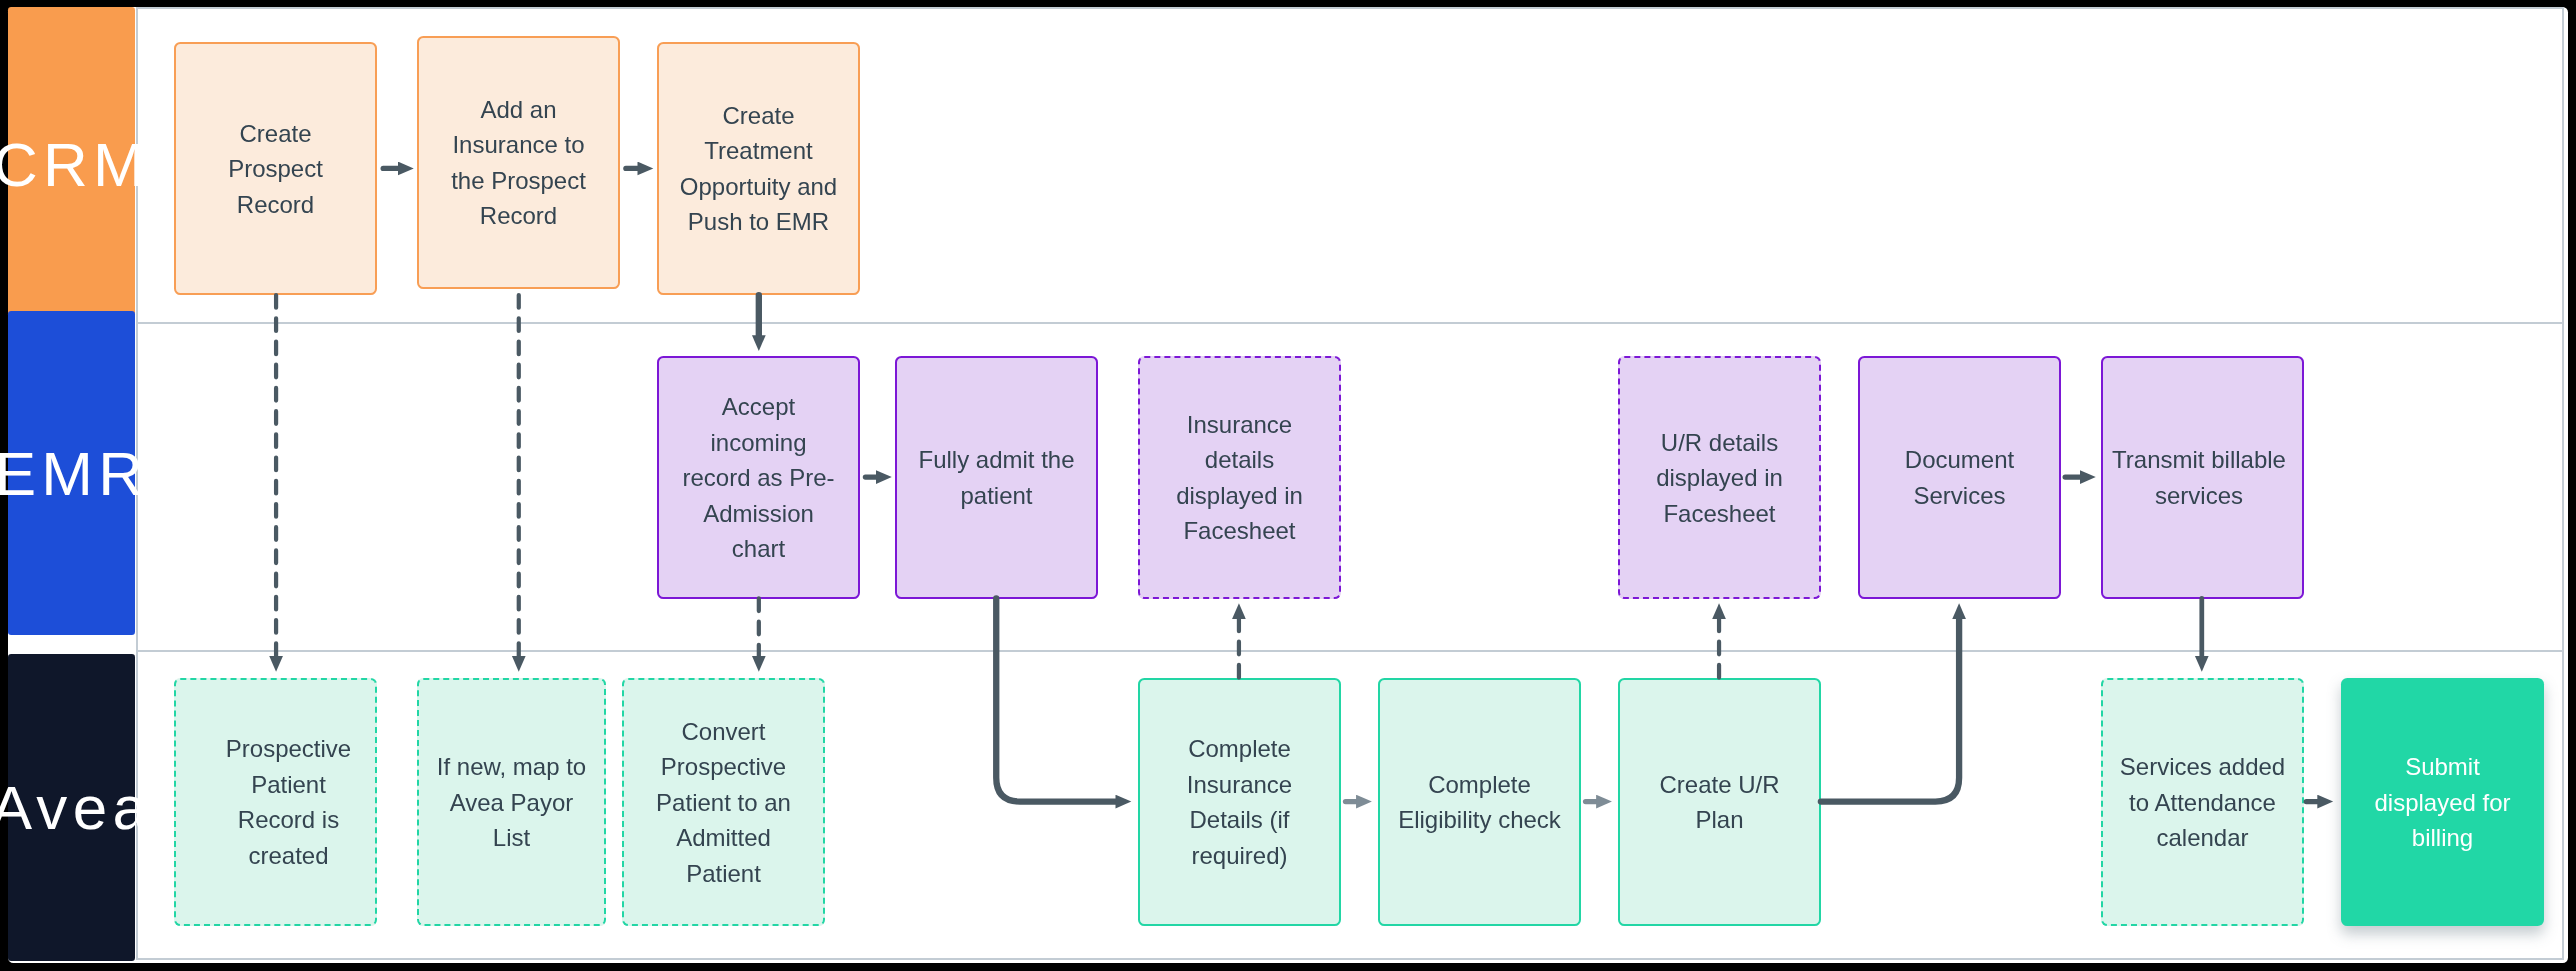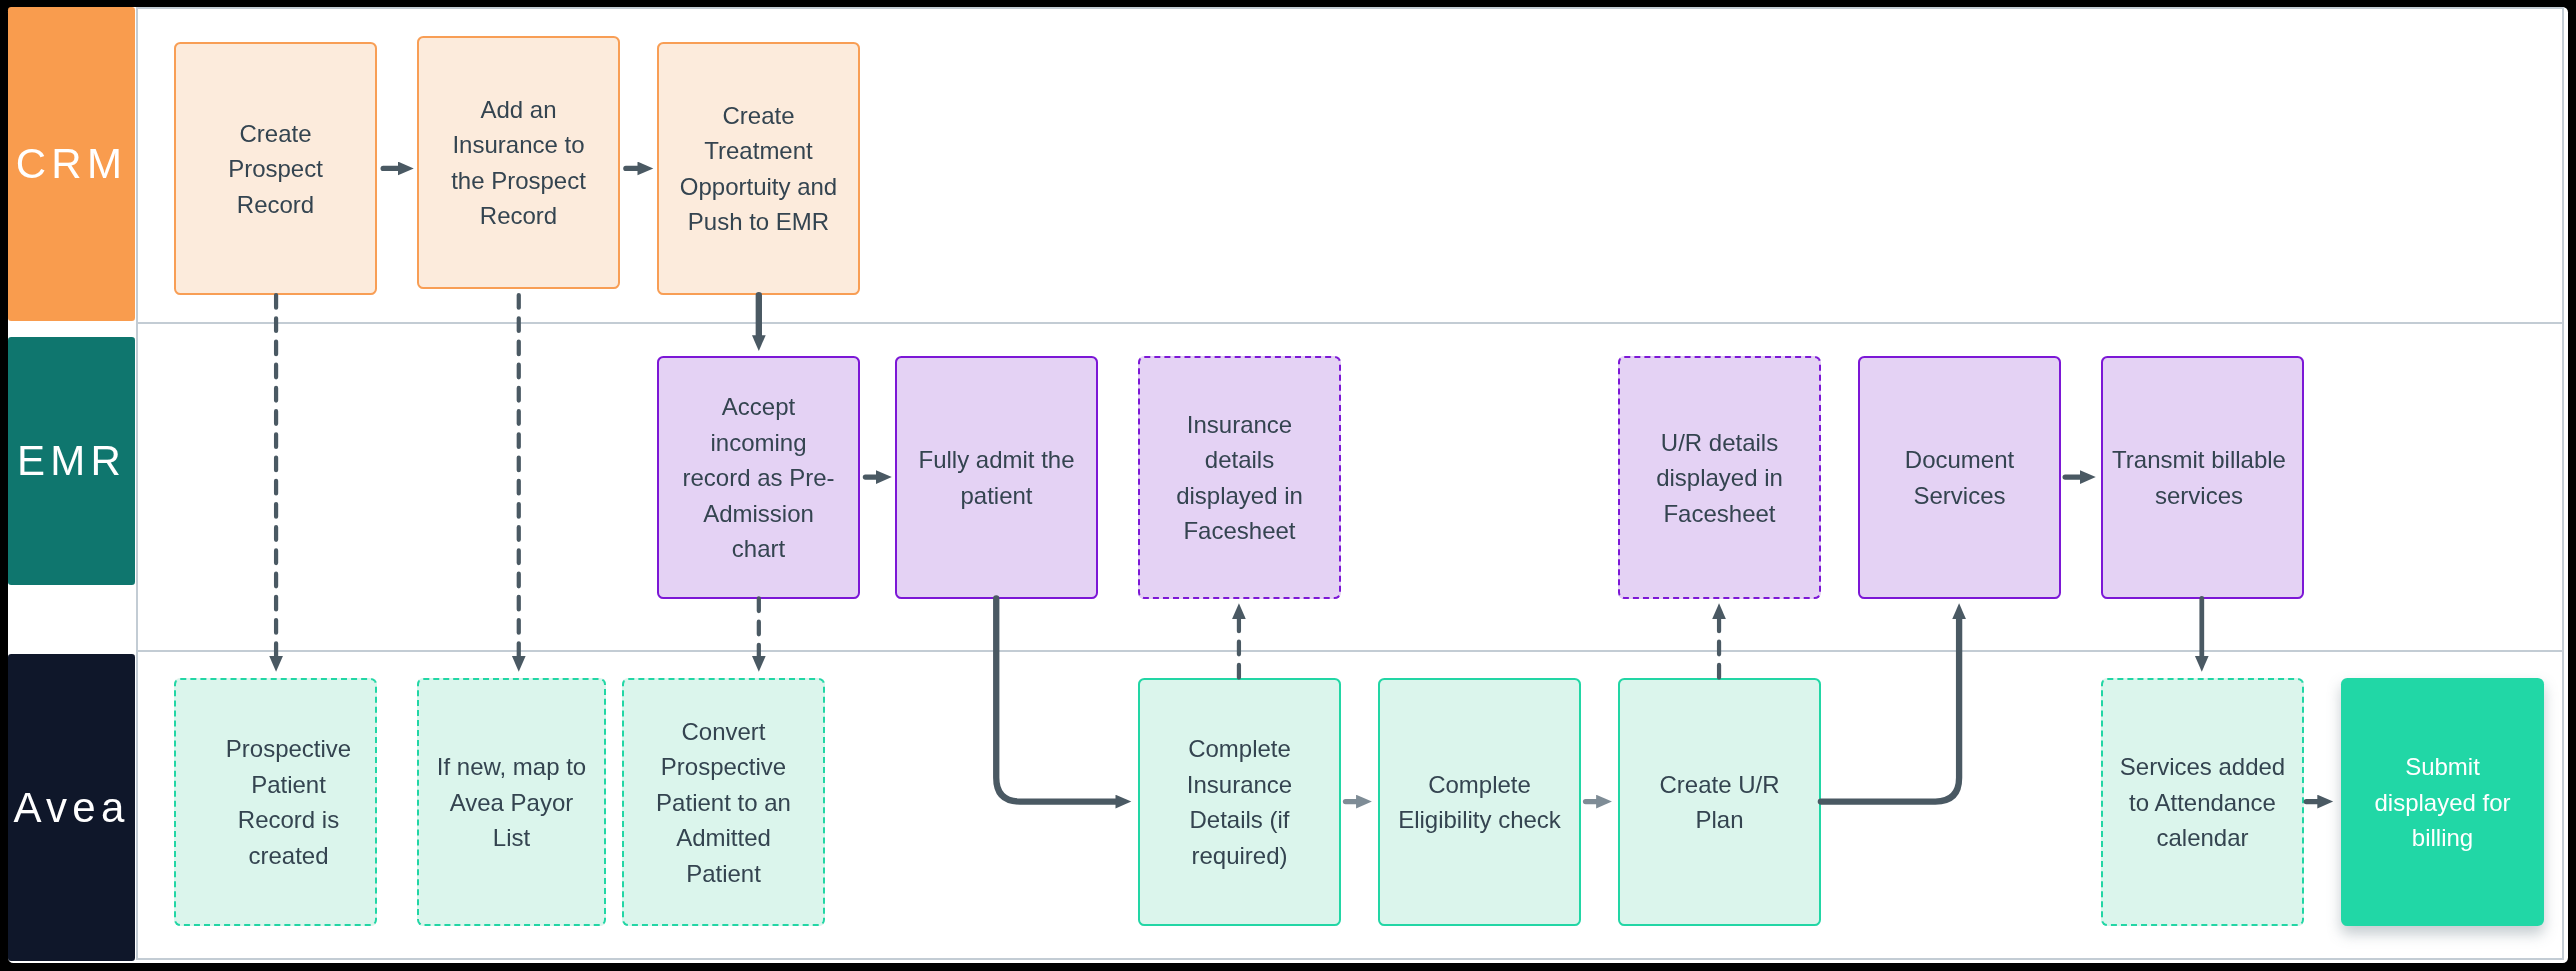--- a/index.html
+++ b/index.html
@@ -10,23 +10,23 @@
 
   
   .table-border{position:absolute;left:128px;top:0;width:2428px;height:953px;
                 border:2.1px solid #c3ccd4;box-sizing:border-box;}
   .divider{position:absolute;left:128px;width:2428px;height:2.1px;background:#c3ccd4;}
   .divider-1{top:315px;}
   .divider-2{top:643px;}
 
   
   .lane-label{position:absolute;left:0;width:127px;display:flex;align-items:center;justify-content:center;
-              color:#fff;font-size:42px;font-weight:500;letter-spacing:5.3px;border-radius:3.2px;}
+              color:#fff;font-size:62px;font-weight:500;letter-spacing:5.3px;border-radius:3.2px;}
   .lane-crm{top:0;height:314px;background:#f99c4e;}
-  .lane-emr{top:330px;height:248px;background:#0f766e;}
+  .lane-emr{top:304px;height:324px;background:#1d4ed8;}
   .lane-avea{top:647px;height:307px;background:#0f172a;}
 
   
   .node{position:absolute;display:flex;align-items:center;justify-content:center;text-align:center;
         box-sizing:border-box;border-radius:6.3px;font-size:24px;font-weight:500;line-height:1.48;
         color:#344450;padding:10.6px 15px;}
   .node.crm{background:#fcebdc;border:2.6px solid #f89e55;}
   .node.emr{background:#e4d2f4;border:2.6px solid #7c17d6;}
   .node.avea{background:#dbf5ec;border:2.6px solid #22d6a5;}
   .node.dashed{border-style:dashed;}

